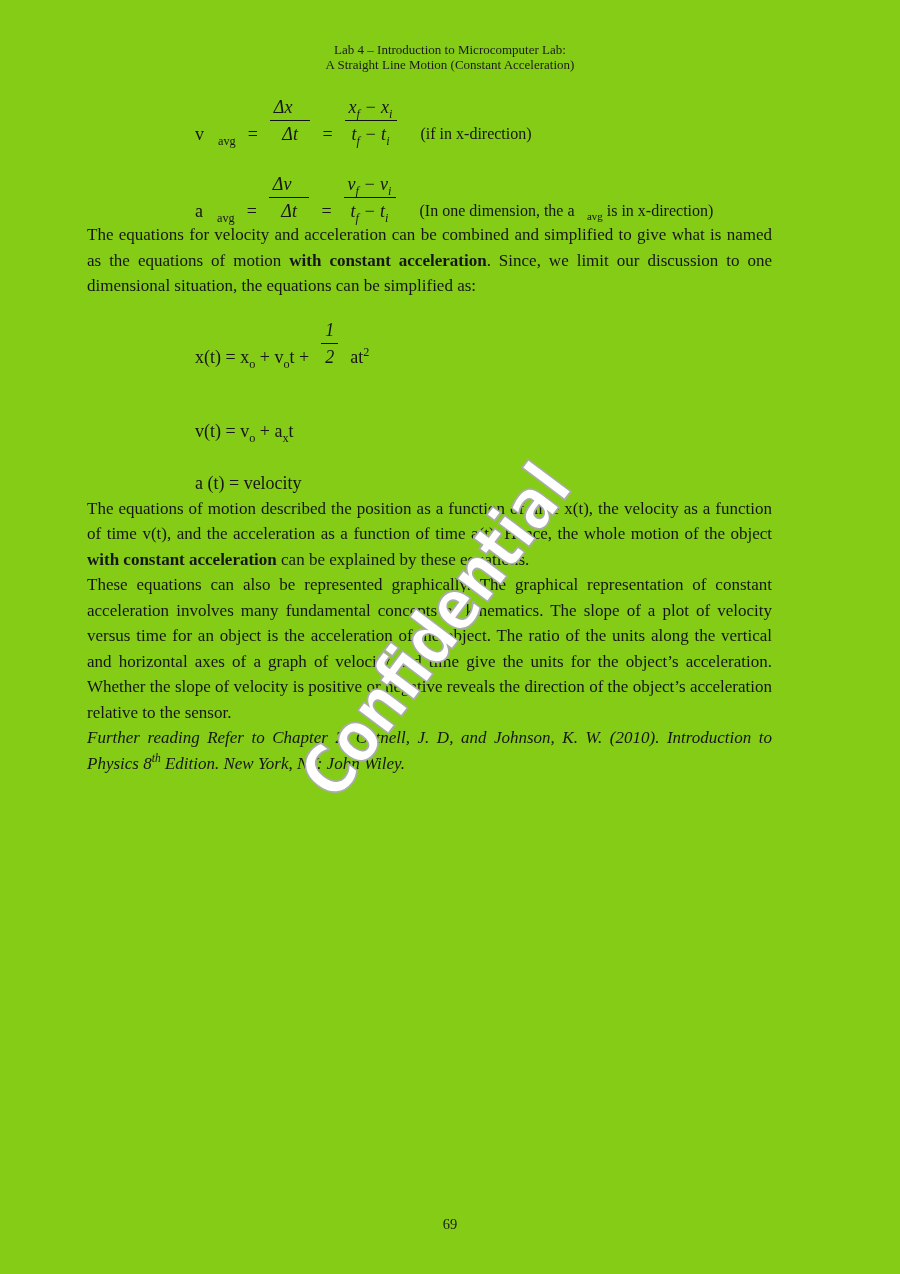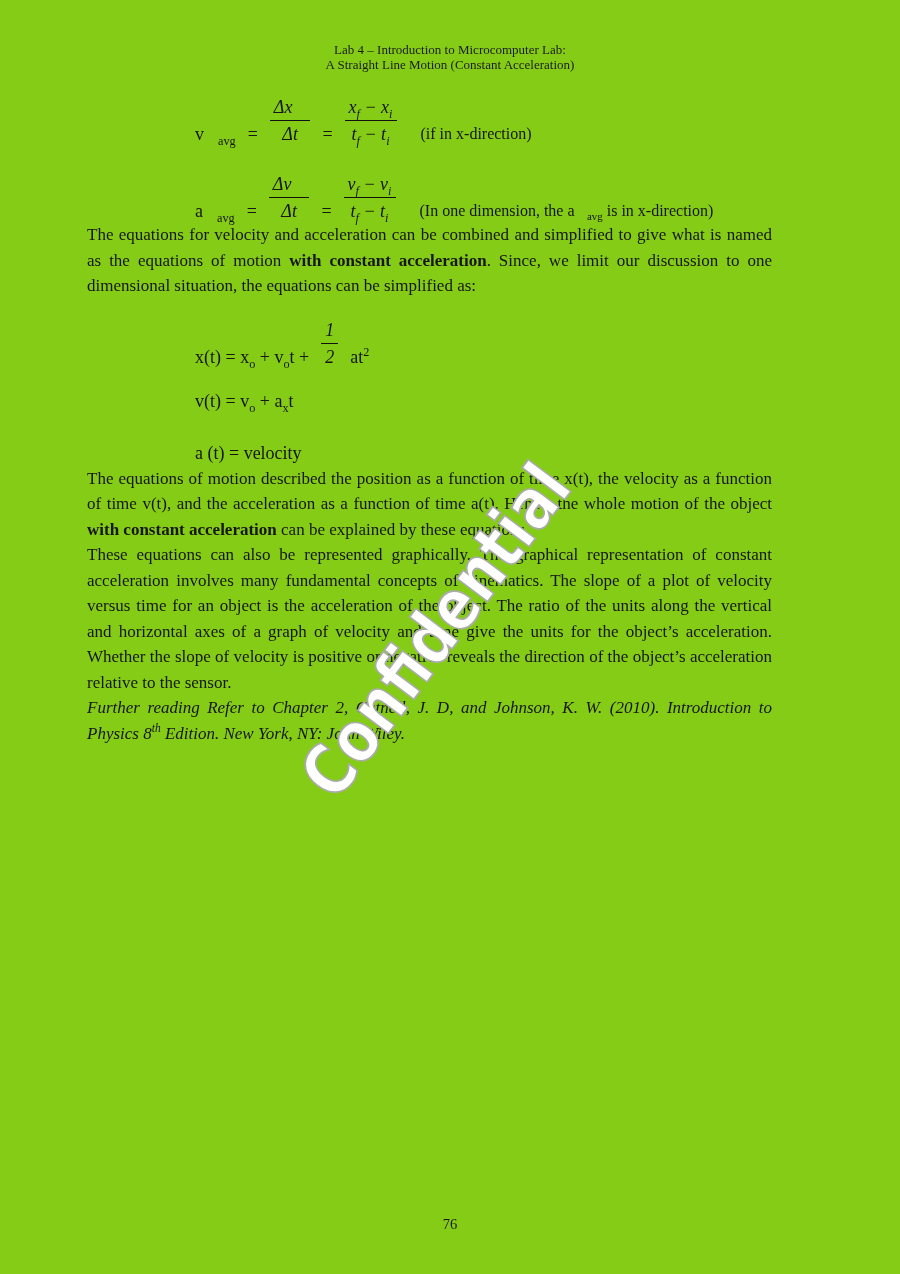--- a/index.html
+++ b/index.html
@@ -42,21 +42,21 @@
     gap: 12px;
     margin-left: 108px;
     font-size: 18px;
     line-height: 22px;
     text-align: left;
     white-space: nowrap;
   }
   .eq-1 { margin-top: 24px; }
   .eq-2 { margin-top: 28px; }
   .eq-x { margin-top: 20px; }
-  .eq-v { margin-top: 20px; font-family: Liberation Serif, serif; }
+  .eq-v { margin-top: 50px; font-family: Liberation Serif, serif; }
   .eq-a { margin-top: 26px; }
   .eq-line {
     margin-left: 108px;
     font-size: 18px;
     line-height: 26px;
     text-align: left;
   }
   .frac {
     display: inline-flex;
     flex-direction: column;
@@ -149,16 +149,16 @@
 
     <p class="further">Further reading Refer to Chapter 2, Cutnell, J. D, and Johnson, K. W. (2010). Introduction to Physics 8<sup>th</sup> Edition. New York, NY: John Wiley.</p>
 
   </div>
 
   <svg class="watermark" width="900" height="1274" viewBox="0 0 900 1274" aria-hidden="true">
     <text transform="translate(336,803) rotate(-53)" font-family="DejaVu Sans, sans-serif" font-size="70" font-weight="bold" textLength="395" lengthAdjust="spacingAndGlyphs" stroke-width="1.8" stroke="#ababab" fill="#ffffff">Confidential</text>
   </svg>
 
   <div class="footer">
-    <span>76</span>
+    <span>69</span>
   </div>
 
 </div>
 
 </body></html>

